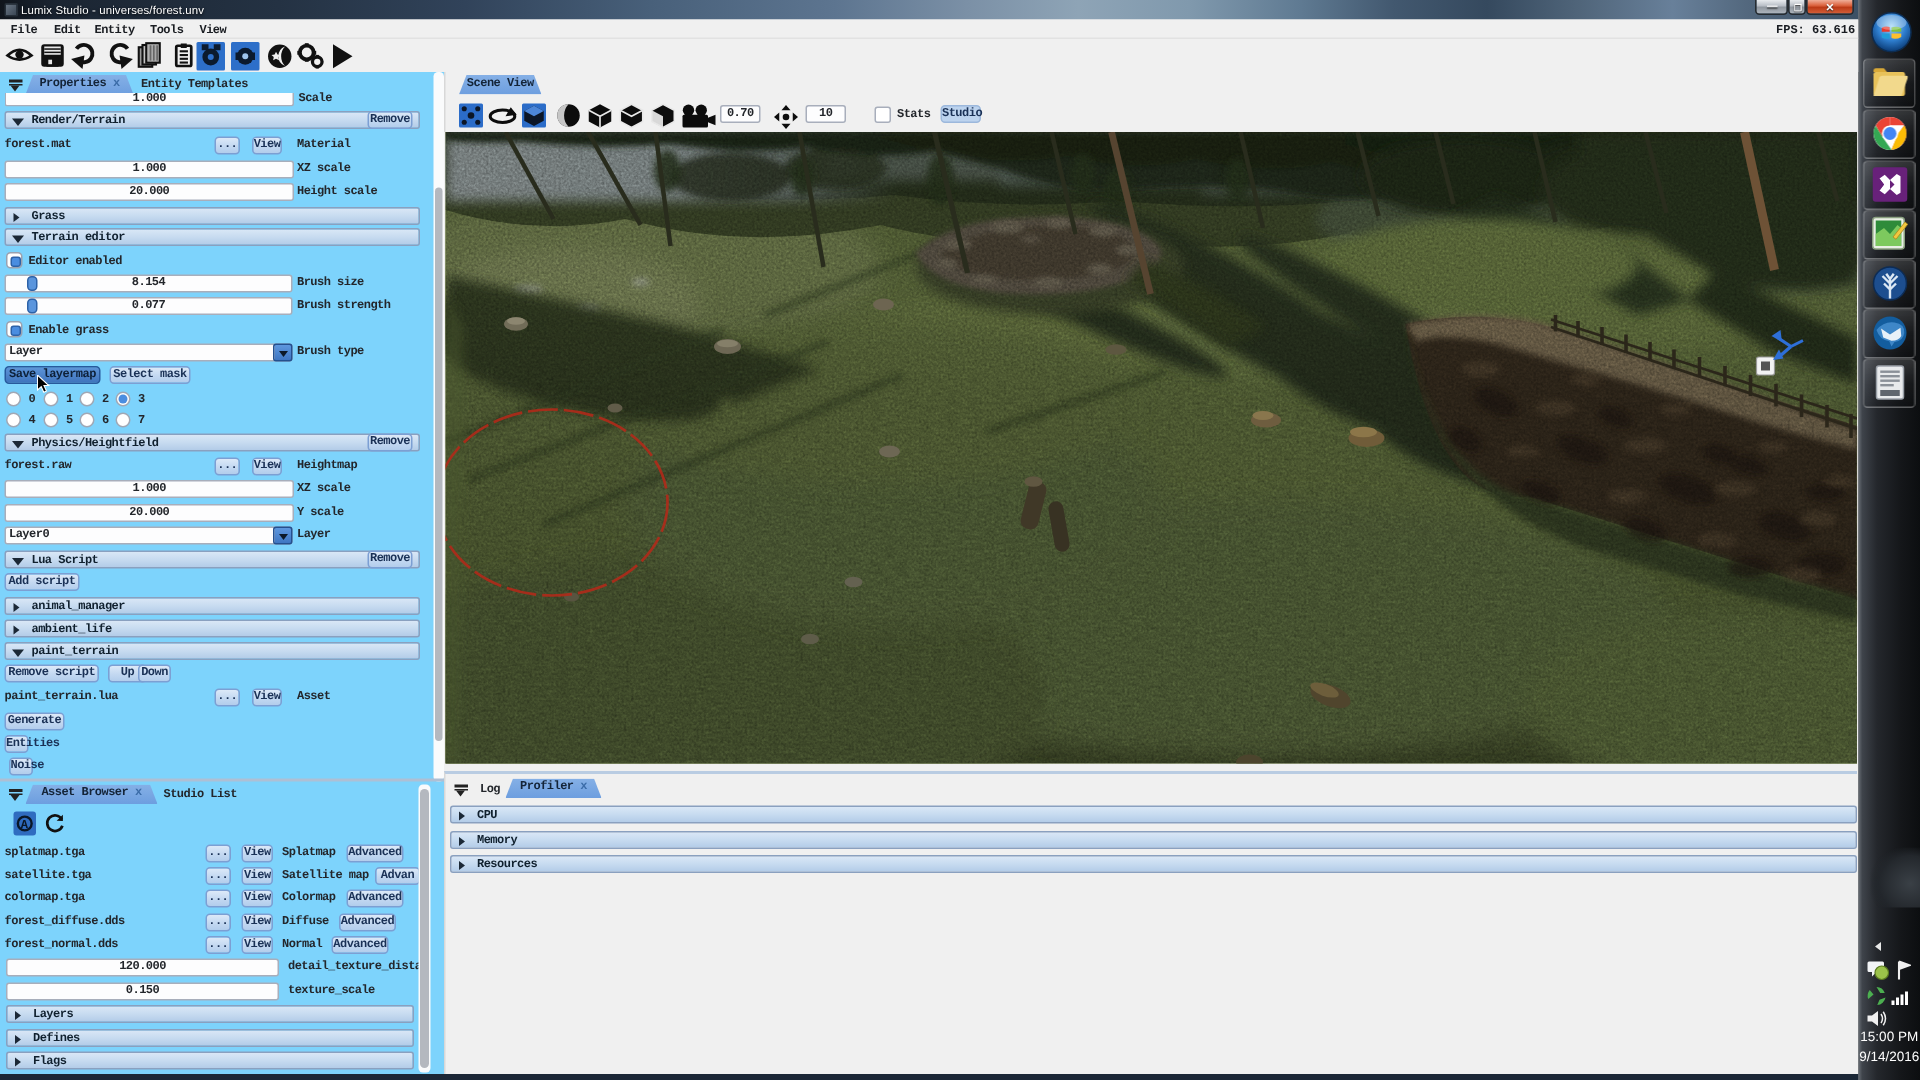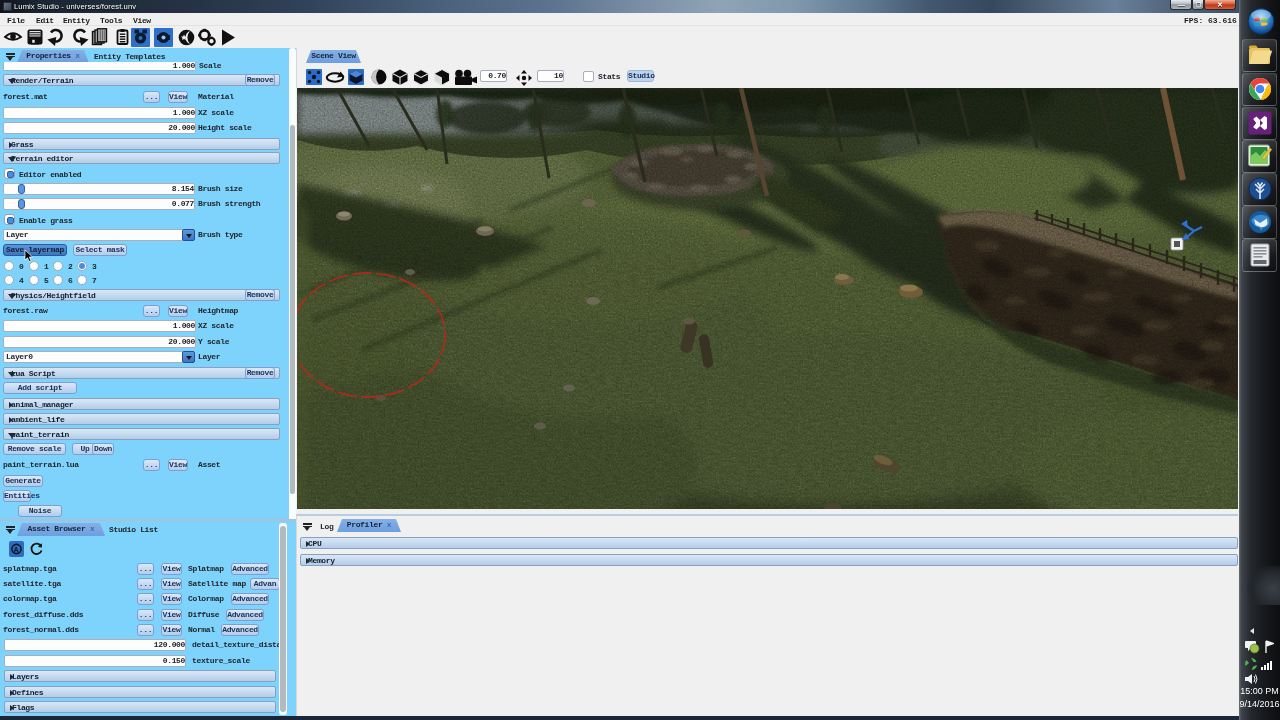--- a/index.html
+++ b/index.html
@@ -14,25 +14,25 @@
  background:linear-gradient(#e8ebee 0,#b6bcc4 45%,#8f969e 52%,#aeb5bd 100%)}
 #btnclose{background:linear-gradient(#efae98 0,#dc6440 40%,#bc3a16 55%,#d4603a 100%)}
 .winglyph{position:absolute;font:bold 8px "Liberation Sans",sans-serif;color:#fff;text-shadow:0 1px 1px #222}
 
 #menubar{position:absolute;left:0;top:13px;width:1239px;height:13px;background:#f0f0f0;border-bottom:1px solid #e2e2e2}
 .menuitem{position:absolute;top:3px;font:bold 8px "Liberation Mono",monospace;letter-spacing:-.35px;color:#1a1d22}
 
 #toolbar{position:absolute;left:0;top:26px;width:1239px;height:22px;background:#f0f0f0}
 
 .hdr{position:absolute;height:12px;background:linear-gradient(#d9e7f6 0,#c7dbf0 50%,#b3cce8 100%);
- border:1px solid #8aa0bf;border-radius:2px;font:bold 8px/11px "Liberation Mono",monospace;letter-spacing:-.35px;color:#10202e;padding-left:7px}
+ border:1px solid #8aa0bf;border-radius:2px;font:bold 8px/11px "Liberation Mono",monospace;letter-spacing:-.35px;color:#10202e;padding-left:17px}
 .hdr:before{content:"";position:absolute;left:5px;top:3px;border-left:4px solid #1b2836;border-top:3px solid transparent;border-bottom:3px solid transparent}
 .hdr.open:before{left:4px;top:4px;border-top:5px solid #1b2836;border-left:4px solid transparent;border-right:4px solid transparent;border-bottom:none}
 .fld{position:absolute;height:12px;background:#fdfdfe;border:1px solid #a8aebb;border-radius:2px;
- font:bold 8px/10px "Liberation Mono",monospace;letter-spacing:-.35px;color:#23262b;text-align:right}
+ font:bold 8px/10px "Liberation Mono",monospace;letter-spacing:-.35px;color:#23262b;text-align:center}
 .fld.lt{text-align:left;padding-left:2px}
 .btn{position:absolute;height:12px;background:linear-gradient(#dce9f8 0,#c3d8f1 55%,#b2cdec 100%);
  border:1px solid #7c9fd3;border-radius:3px;font:bold 8px/10px "Liberation Mono",monospace;letter-spacing:-.35px;color:#1a3156;text-align:center}
 .lbl{position:absolute;font:bold 8px "Liberation Mono",monospace;letter-spacing:-.35px;color:#23262b;white-space:pre}
 .chk{position:absolute;width:11px;height:11px;background:#fff;border:1px solid #9aa2b0;border-radius:3px}
 .chk:before{content:"";position:absolute;left:2px;top:2px;width:5px;height:5px;background:#4a8de0;border:1px solid #2d62a8;border-radius:2px}
 .radio{position:absolute;width:10px;height:10px;background:#fff;border:1px solid #a0a8b5;border-radius:50%}
 .radio.sel:before{content:"";position:absolute;left:1px;top:1px;width:6px;height:6px;background:#4a8de0;border-radius:50%}
 .slider{position:absolute;width:7px;height:10px;background:#5a95dd;border:1px solid #2d62a8;border-radius:3px}
 .drop{position:absolute;width:13px;height:12px;background:linear-gradient(#5e97de,#3f76c2);border:1px solid #24508e;border-radius:2px}
@@ -198,35 +198,35 @@
     <div class="fld" style="left:3px;top:272px;width:193px">1.000</div>
     <span class="lbl" style="left:198px;top:273px">XZ scale</span>
     <div class="fld" style="left:3px;top:288px;width:193px">20.000</div>
     <span class="lbl" style="left:198px;top:289px">Y scale</span>
     <div class="fld lt" style="left:3px;top:303px;width:192px">Layer0</div>
     <div class="drop" style="left:182px;top:303px"></div>
     <span class="lbl" style="left:198px;top:304px">Layer</span>
 
     <div class="hdr open" style="left:3px;top:319px;width:277px">Lua Script</div>
     <div class="btn" style="left:245px;top:319px;width:30px">Remove</div>
-    <div class="btn" style="left:3px;top:334px;width:74px">Add script</div>
+    <div class="btn" style="left:3px;top:334px;width:50px">Add script</div>
 
     <div class="hdr" style="left:3px;top:350px;width:277px">animal_manager</div>
     <div class="hdr" style="left:3px;top:365px;width:277px">ambient_life</div>
     <div class="hdr open" style="left:3px;top:380px;width:277px">paint_terrain</div>
-    <div class="btn" style="left:3px;top:395px;width:63px">Remove scale</div>
+    <div class="btn" style="left:3px;top:395px;width:63px">Remove script</div>
     <div class="btn" style="left:72px;top:395px;width:26px">Up</div>
     <div class="btn" style="left:92px;top:395px;width:22px">Down</div>
     <span class="lbl" style="left:3px;top:412px">paint_terrain.lua</span>
     <div class="btn" style="left:143px;top:411px;width:17px">...</div>
     <div class="btn" style="left:168px;top:411px;width:20px">View</div>
     <span class="lbl" style="left:198px;top:412px">Asset</span>
     <div class="btn" style="left:3px;top:427px;width:40px">Generate</div>
-    <div class="btn" style="left:3px;top:442px;width:28px">Entities</div>
-    <div class="btn" style="left:18px;top:457px;width:44px">Noise</div>
+    <div class="btn" style="left:3px;top:442px;width:16px">Entities</div>
+    <div class="btn" style="left:6px;top:457px;width:16px">Noise</div>
 
     <div class="sbtrack" style="left:289px;top:0;width:7px;height:473px;background:#fafbfc"></div>
     <div class="sbthumb" style="left:290px;top:77px;width:5px;height:369px"></div>
 
     <div style="position:absolute;left:0;top:471px;width:296px;height:2px;background:#aebfd4"></div>
 
     <div class="tablist" style="left:6px;top:478px">
         <i></i>
         <i></i>
       </div>
@@ -589,20 +589,21 @@
   </div>
   <div id="logpanel">
     <div class="tablist" style="left:6px;top:7px">
         <i></i>
         <i></i>
       </div>
     <span class="lbl" style="left:23px;top:6px">Log</span>
     <div class="tab" style="left:40px;top:3px;width:64px">Profiler <span class="tabx">x</span></div>
     <div class="hdr" style="left:3px;top:38px;width:938px">Memory</div>
     <div class="hdr" style="left:3px;top:21px;width:938px">CPU</div>
+    <div class="hdr" style="left:3px;top:54px;width:938px">Resources</div>
   </div>
   <div id="bottomborder"></div>
 </div>
 <div id="taskbar">
   <svg width="30" height="29" style="position:absolute;left:7px;top:7px" viewBox="0 0 30 29">
     <defs>
       <radialGradient id="orb" cx="50%" cy="35%" r="65%">
         <stop offset="0%" stop-color="#9fd4f5"></stop>
           <stop offset="55%" stop-color="#2f7fd0"></stop>
           <stop offset="100%" stop-color="#0a3a74"></stop>

